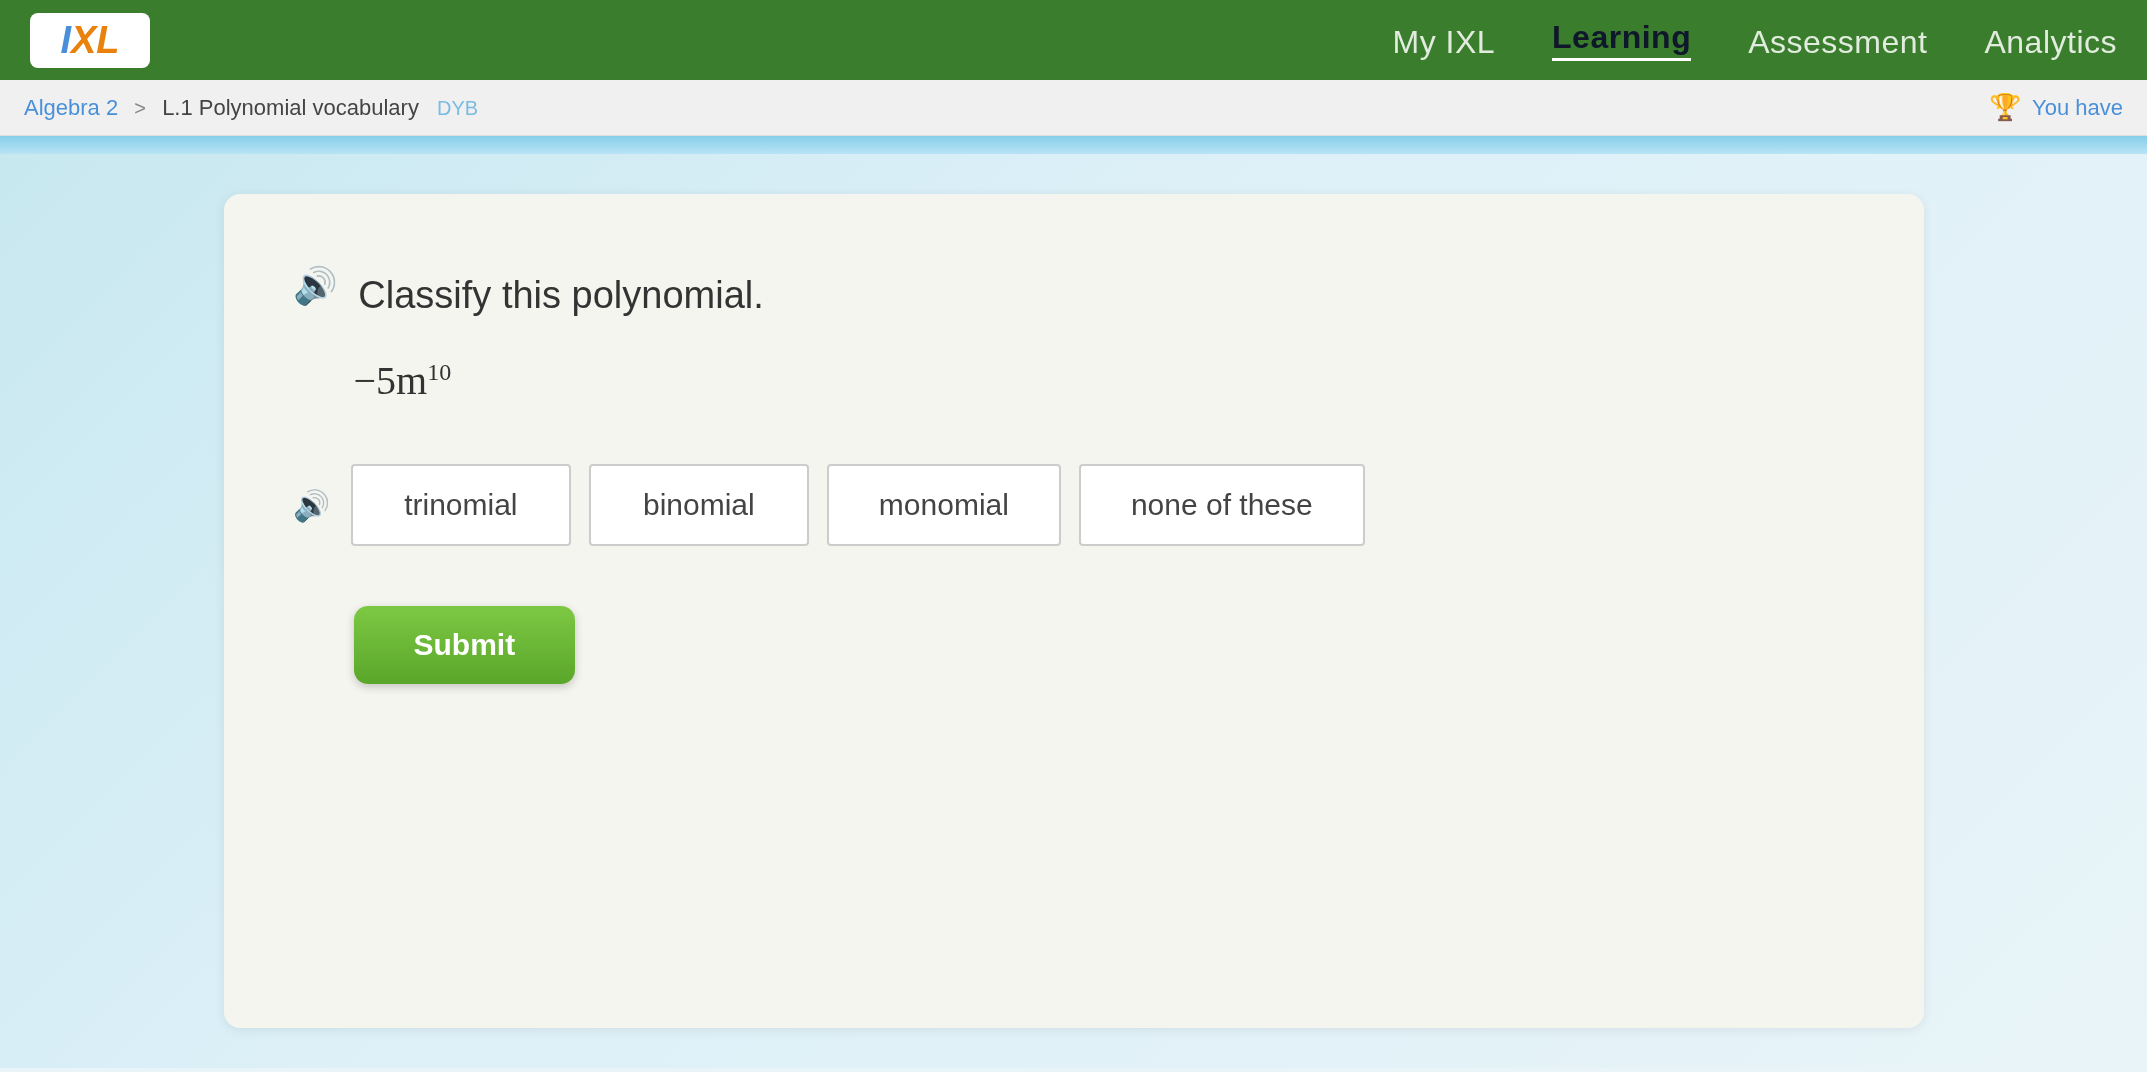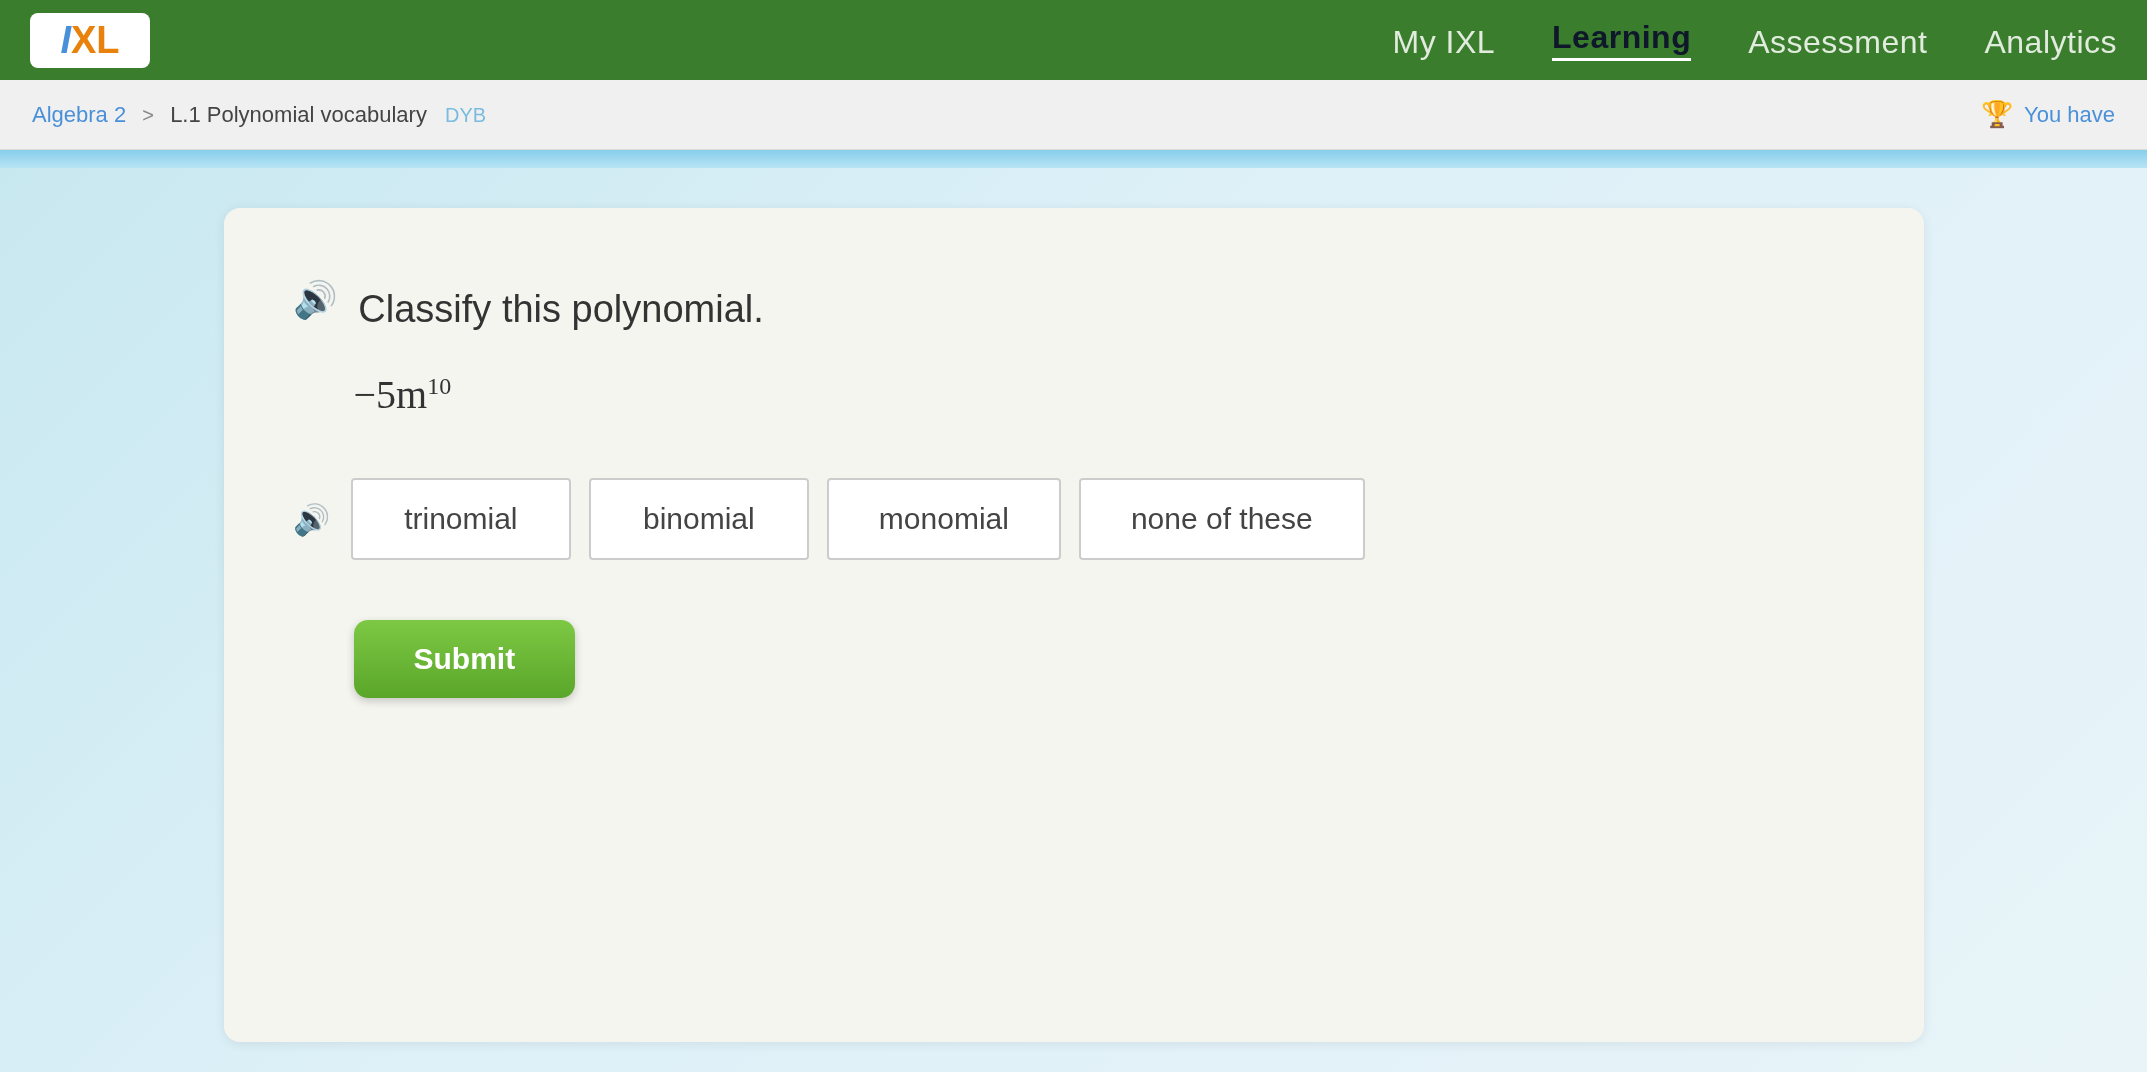--- a/index.html
+++ b/index.html
@@ -19,21 +19,21 @@
       border-radius: 8px;
       width: 120px;
       height: 55px;
       display: flex;
       align-items: center;
       justify-content: center;
       margin-right: 60px;
       overflow: hidden;
     }
     .logo-i { color: #4a90d9; font-size: 38px; font-weight: 900; font-style: italic; }
-    .logo-xl { color: #e8820c; font-size: 38px; font-weight: 900; }
+    .logo-xl { color: #e8820c; font-size: 38px; font-weight: 900; font-style: italic; }
     .nav-links {
       display: flex;
       align-items: flex-end;
       gap: 57px;
       margin-left: auto;
     }
     .nav-link {
       color: rgba(255,255,255,0.85);
       font-size: 32px;
       font-weight: 400;
@@ -44,24 +44,24 @@
     .nav-link.active {
       color: #0f172a;
       font-weight: 600;
       border-bottom: 3px solid white;
       padding-bottom: 2px;
     }
 
     
     .breadcrumb-bar {
       background: #f0f0f0;
-      height: 70px;
-      display: flex;
-      align-items: center;
-      padding: 0 32px;
+      height: 56px;
+      display: flex;
+      align-items: center;
+      padding: 0 24px;
       border-bottom: 1px solid #ddd;
     }
     .breadcrumb-text {
       font-size: 22px;
       color: #444;
     }
     .breadcrumb-link {
       color: #4a90d9;
       cursor: pointer;
       text-decoration: none;

